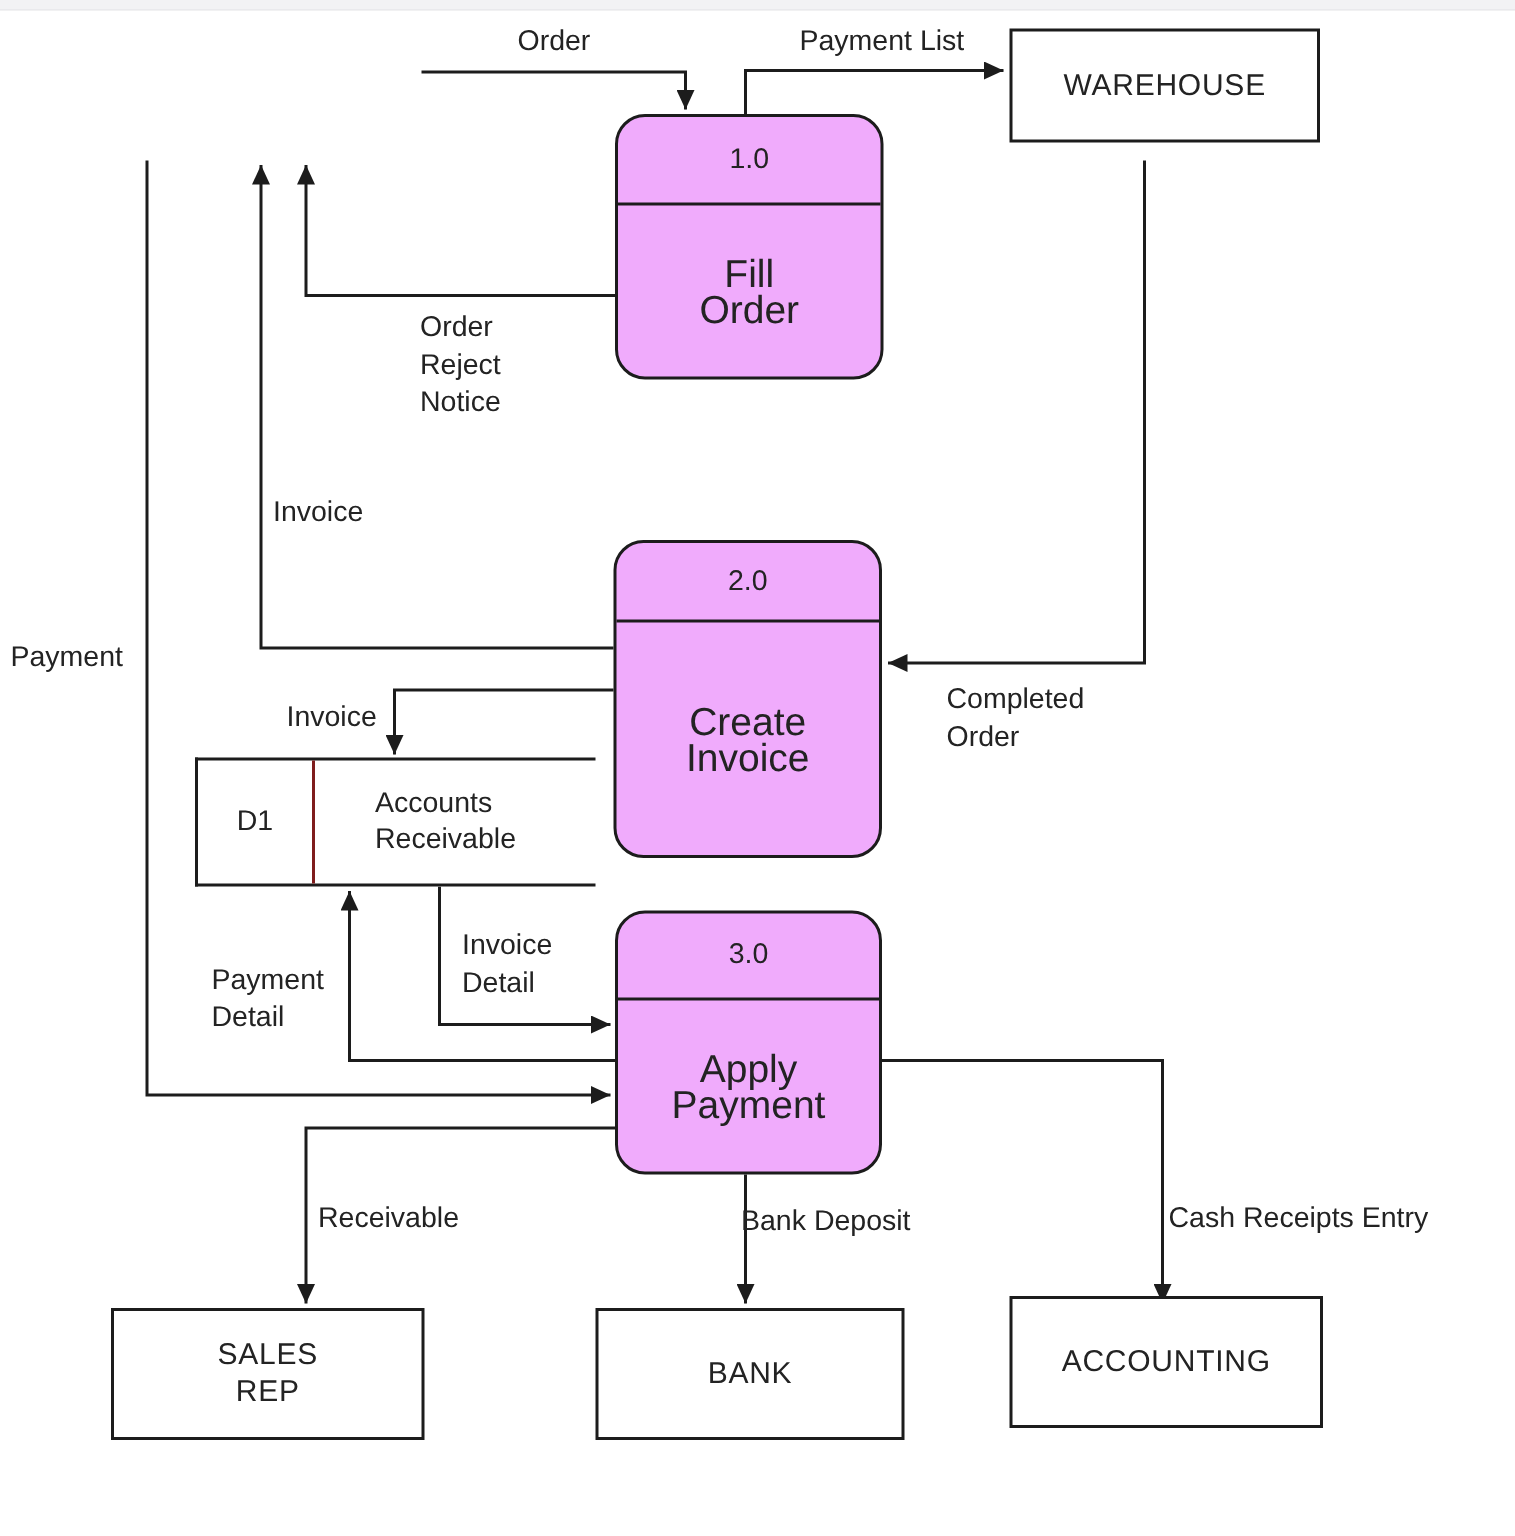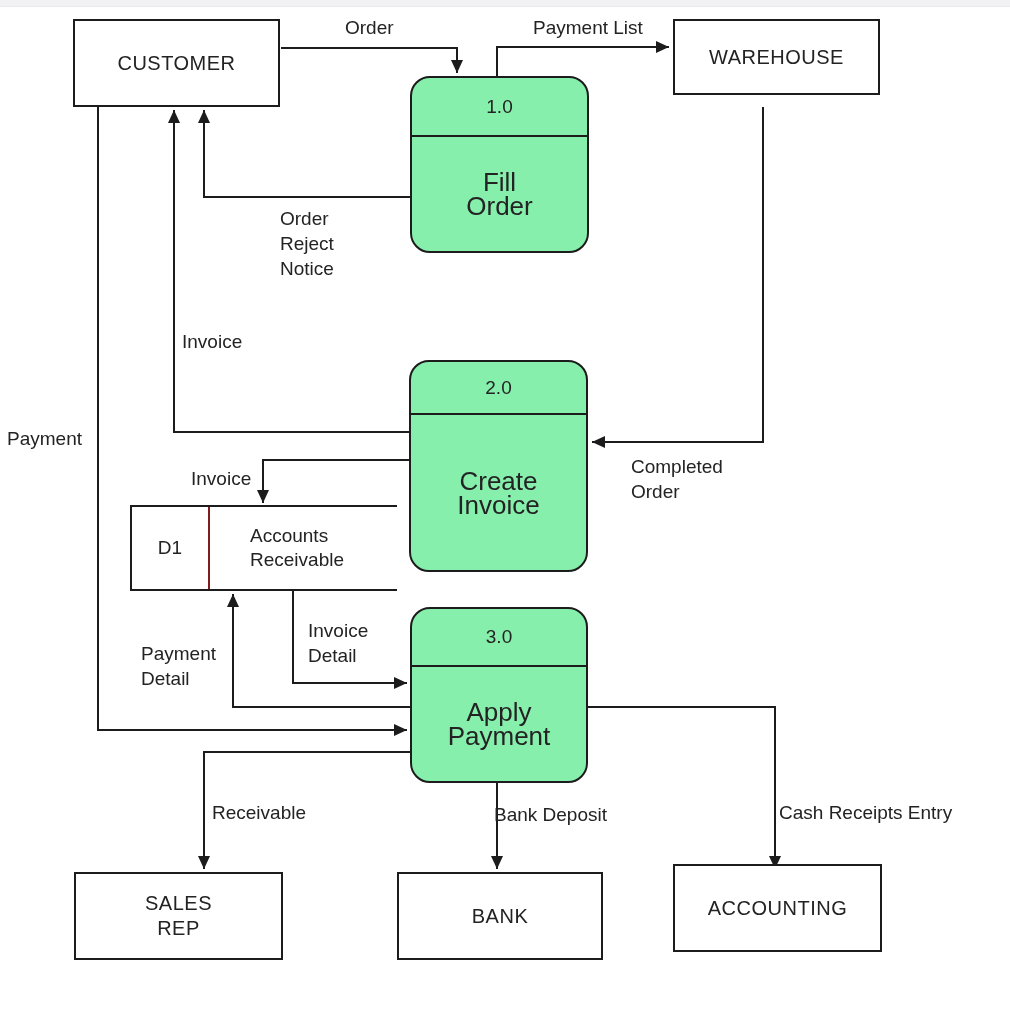--- a/index.html
+++ b/index.html
@@ -8,21 +8,21 @@
     font-family:"Liberation Sans", sans-serif;color:#232323;overflow:hidden;
   }
   .top-strip{position:absolute;left:0;top:0;width:1010px;height:6px;background:#f2f2f4;border-bottom:1px solid #e9e9ec;}
   .wires{position:absolute;left:0;top:0;width:1010px;height:1024px;}
   .entity{
     position:absolute;border:2px solid #1c1c1c;background:#ffffff;
     display:flex;align-items:center;justify-content:center;text-align:center;
     font-size:20px;letter-spacing:0.5px;white-space:pre-line;line-height:25px;box-sizing:border-box;
   }
   .process{
-    position:absolute;border:2px solid #1c1c1c;border-radius:20px;background:#86efac;
+    position:absolute;border:2px solid #1c1c1c;border-radius:20px;background:#f0abfc;
     box-sizing:border-box;display:flex;flex-direction:column;
   }
   .process-header{
     border-bottom:2px solid #1c1c1c;display:flex;align-items:center;justify-content:center;
     font-size:19px;box-sizing:border-box;
   }
   .process-body{
     flex:1;display:flex;align-items:center;justify-content:center;text-align:center;
     font-size:26px;line-height:24px;white-space:pre-line;
   }
@@ -63,21 +63,20 @@
       <path d="M763,107 V442 H592" marker-end="url(#arr)"></path>
       <path d="M98,107 V730 H407" marker-end="url(#arr)"></path>
       <path d="M410,707 H233 V594" marker-end="url(#arr)"></path>
       <path d="M293,591 V683 H407" marker-end="url(#arr)"></path>
       <path d="M410,752 H204 V869" marker-end="url(#arr)"></path>
       <path d="M497,783 V869" marker-end="url(#arr)"></path>
       <path d="M588,707 H775 V869" marker-end="url(#arr)"></path>
     </g>
   </svg>
 
-  <div class="entity" style="left:73px;top:19px;width:207px;height:88px">CUSTOMER</div>
 
   <div class="entity" style="left:673px;top:19px;width:207px;height:76px">WAREHOUSE</div>
 
   <div class="entity" style="left:74px;top:872px;width:209px;height:88px">SALES
 REP</div>
 
   <div class="entity" style="left:397px;top:872px;width:206px;height:88px">BANK</div>
 
   <div class="entity" style="left:673px;top:864px;width:209px;height:88px">ACCOUNTING</div>
 

